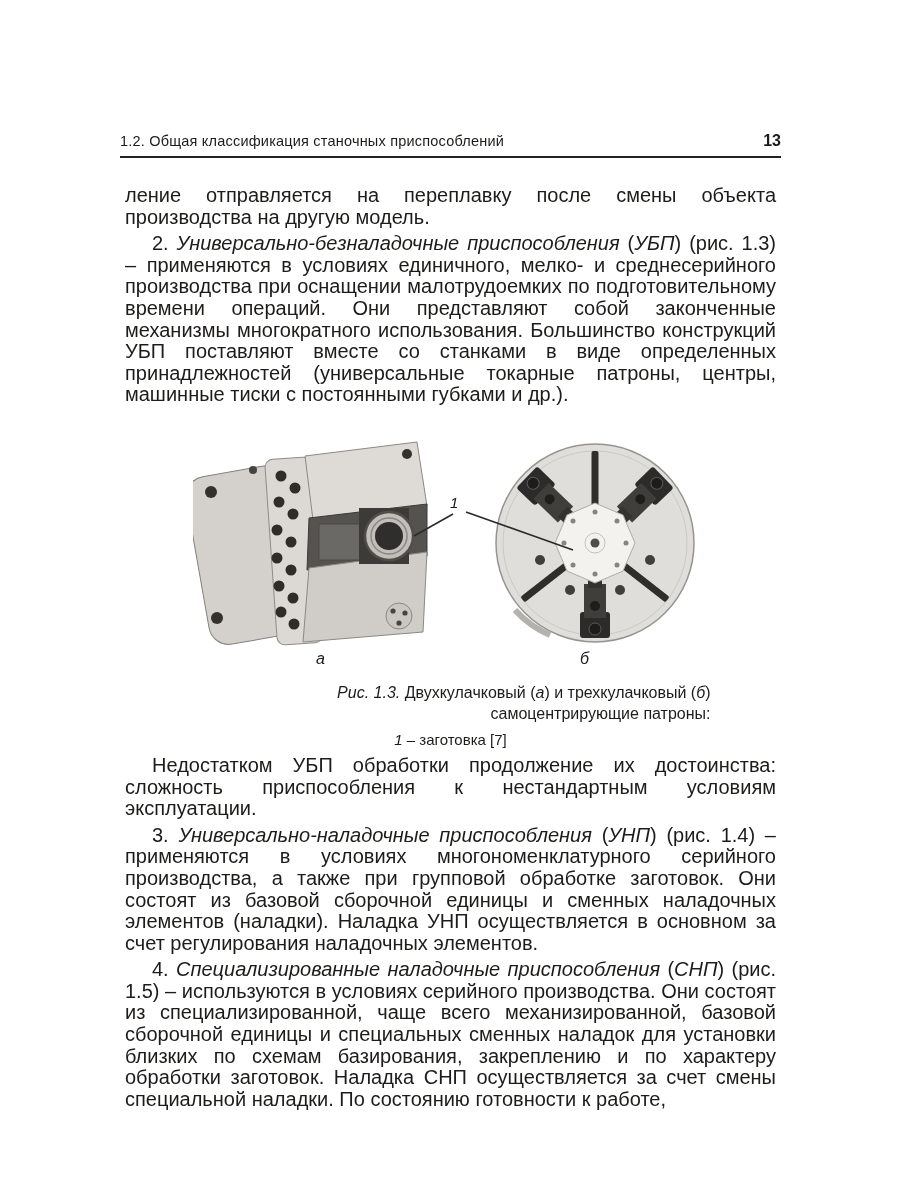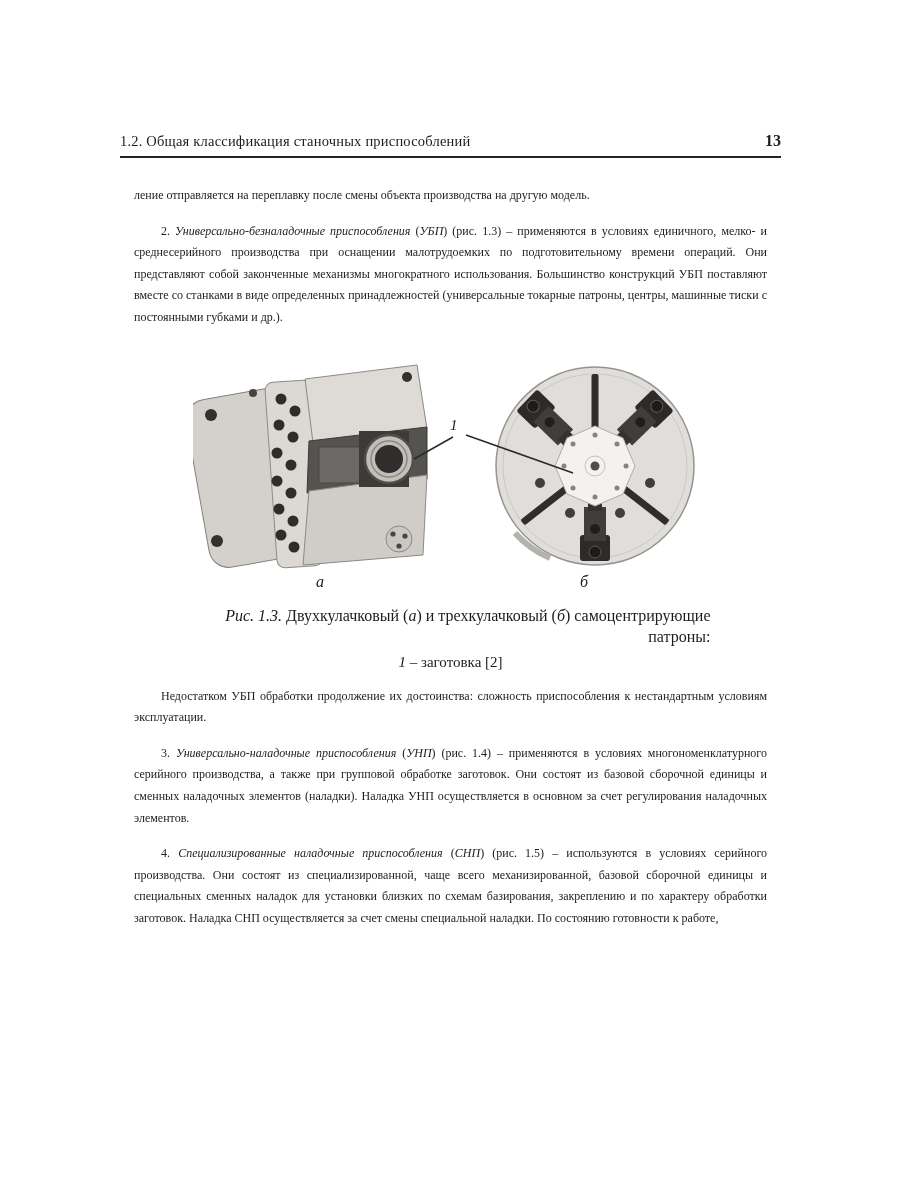--- a/index.html
+++ b/index.html
@@ -1,43 +1,43 @@
 <!DOCTYPE html>
 <html lang="ru"><head>
 <meta charset="utf-8">
 <style>
   html,body{margin:0;padding:0;background:#ffffff;}
   .page{
     position:relative;
     width:844px;height:1200px;
     background:#ffffff;
     color:#1d1c1b;
-    font-family:Liberation Serif, serif;
+    font-family:Liberation Sans, sans-serif;
     overflow:hidden;
   }
   .inner{
     position:absolute;
     left:120px;top:132px;
     width:661px;
   }
   
   .page-header{
     display:flex;
     justify-content:space-between;
     align-items:baseline;
     border-bottom:2px solid #242321;
     padding-bottom:6px;
   }
   .running-title{font-size:14.5px;letter-spacing:.2px;}
   .page-number{font-size:16px;font-weight:bold;}
   
   .body-text{margin-top:27px;}
   .para{
-    margin:14px;
-    font-size:12px;
+    margin:5px;
+    font-size:20px;
     line-height:21.6px;
     text-align:justify;
     text-indent:0;
   }
   .para.indent{text-indent:27px;}
   .it{font-style:italic;}
   
   .figure{margin:34px 0 6px 0;}
   .fig-images{position:relative;height:236px;}
   .photo{position:absolute;top:0;}
@@ -190,21 +190,21 @@
           <line x1="346" y1="72" x2="453" y2="110" stroke="#2b2a28" stroke-width="1.5"></line>
         </svg>
         <span class="callout-num">1</span>
 
         <span class="fig-label a">а</span>
         <span class="fig-label b">б</span>
       </div>
 
       <figcaption>
         <div class="fig-caption"><span class="it">Рис. 1.3.</span><span> Двухкулачковый (</span><span class="it">а</span><span>) и трехкулачковый (</span><span class="it">б</span><span>) самоцентрирующие патроны:</span></div>
-        <div class="fig-legend"><span class="it">1</span><span> – заготовка [2]</span></div>
+        <div class="fig-legend"><span class="it">1</span><span> – заготовка [7]</span></div>
       </figcaption>
     </figure>
 
     <div class="body-text" style="margin-top:0;">
         <p class="para indent"><span>Недостатком УБП обработки продолжение их достоинства: сложность приспособления к нестандартным условиям эксплуатации.</span></p>
         <p class="para indent"><span>3. </span><span class="it">Универсально-наладочные приспособления</span><span> (</span><span class="it">УНП</span><span>) (рис. 1.4) – применяются в условиях многономенклатурного серийного производства, а также при групповой обработке заготовок. Они состоят из базовой сборочной единицы и сменных наладочных элементов (наладки). Наладка УНП осуществляется в основном за счет регулирования наладочных элементов.</span></p>
         <p class="para indent"><span>4. </span><span class="it">Специализированные наладочные приспособления</span><span> (</span><span class="it">СНП</span><span>) (рис. 1.5) – используются в условиях серийного производства. Они состоят из специализированной, чаще всего механизированной, базовой сборочной единицы и специальных сменных наладок для установки близких по схемам базирования, закреплению и по характеру обработки заготовок. Наладка СНП осуществляется за счет смены специальной наладки. По состоянию готовности к работе,</span></p>
       </div>
 
   </div>

